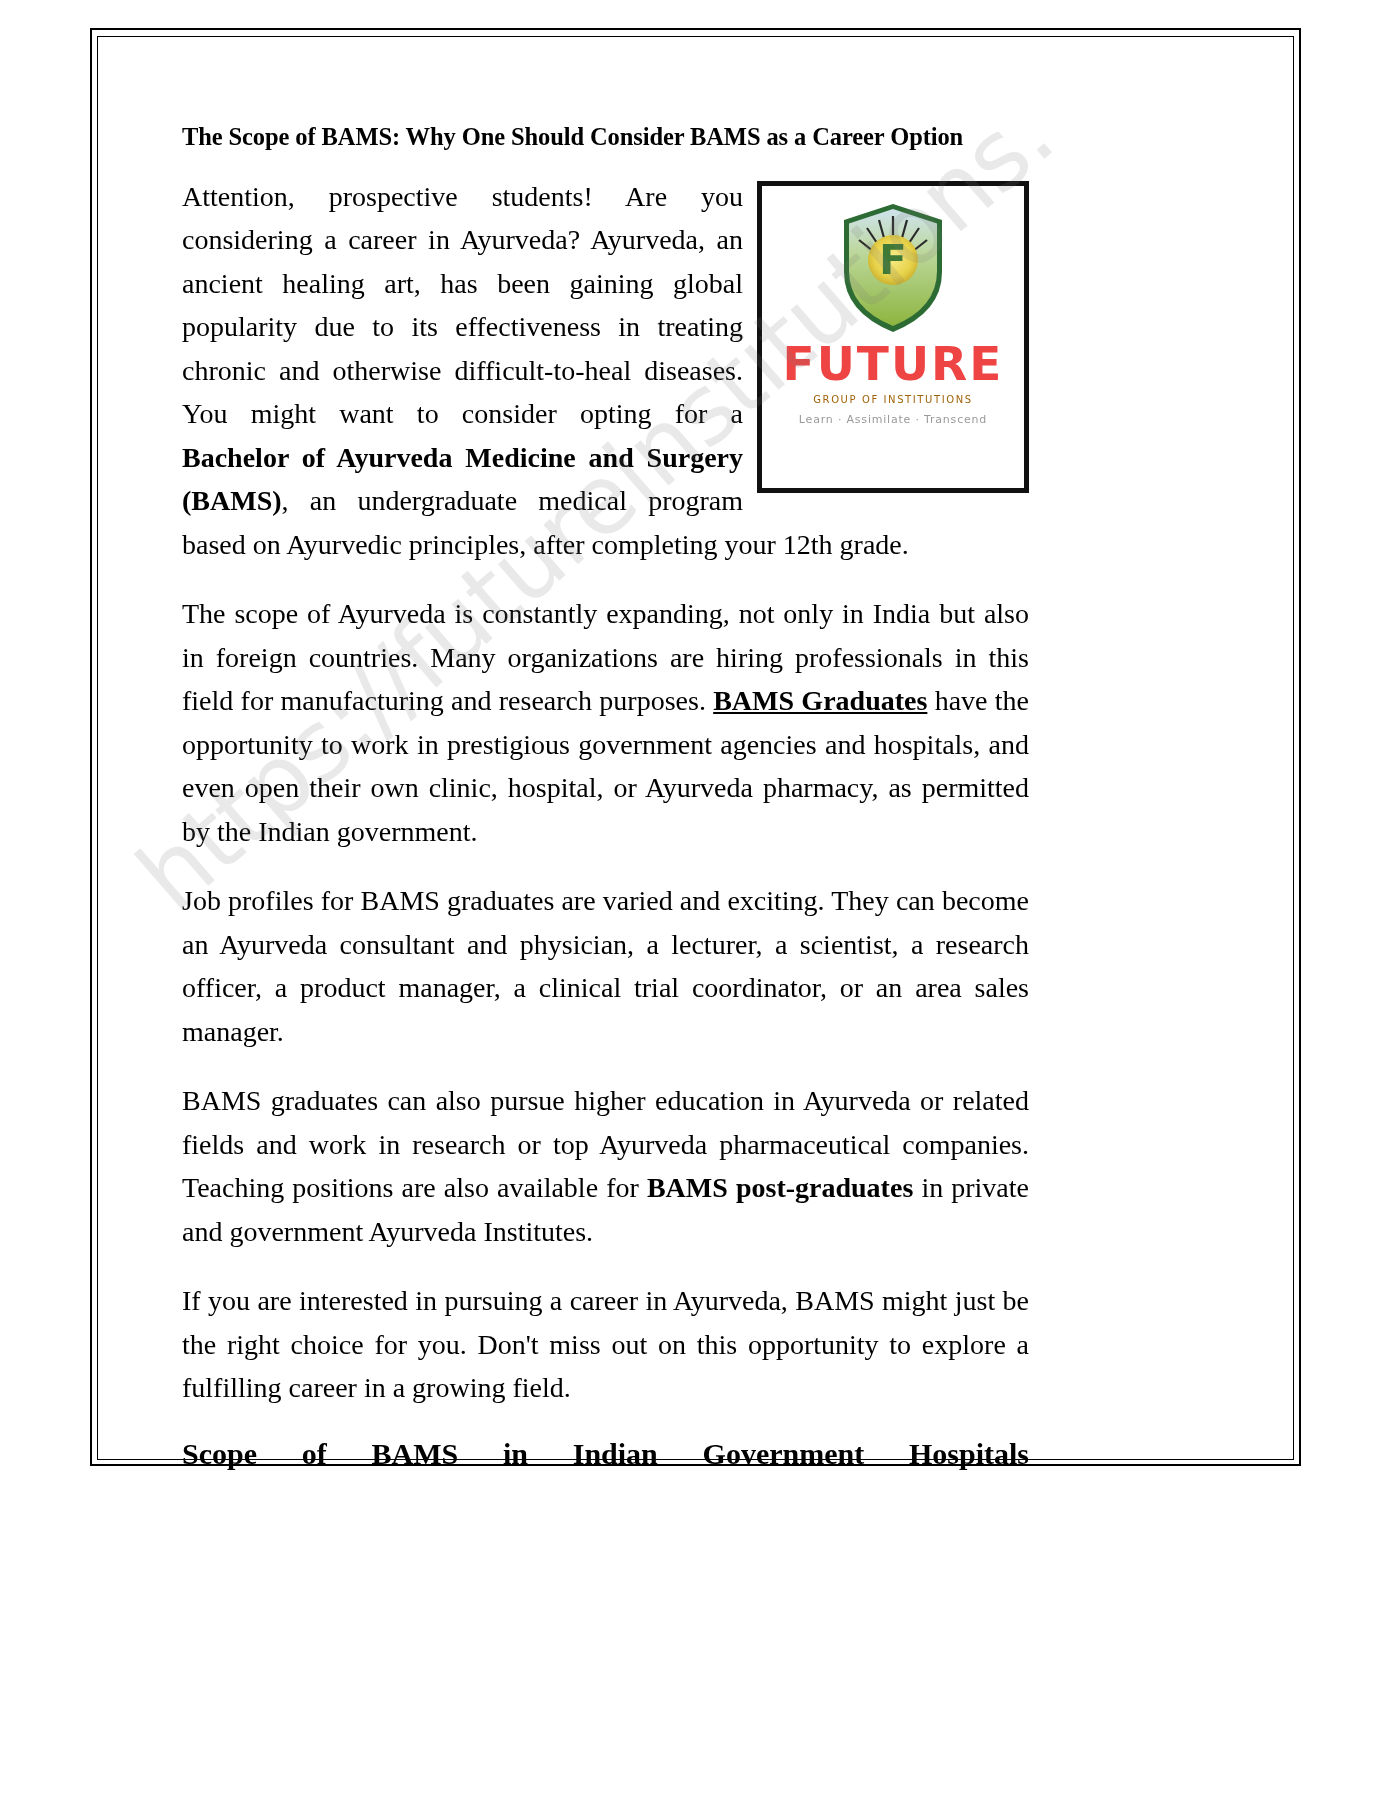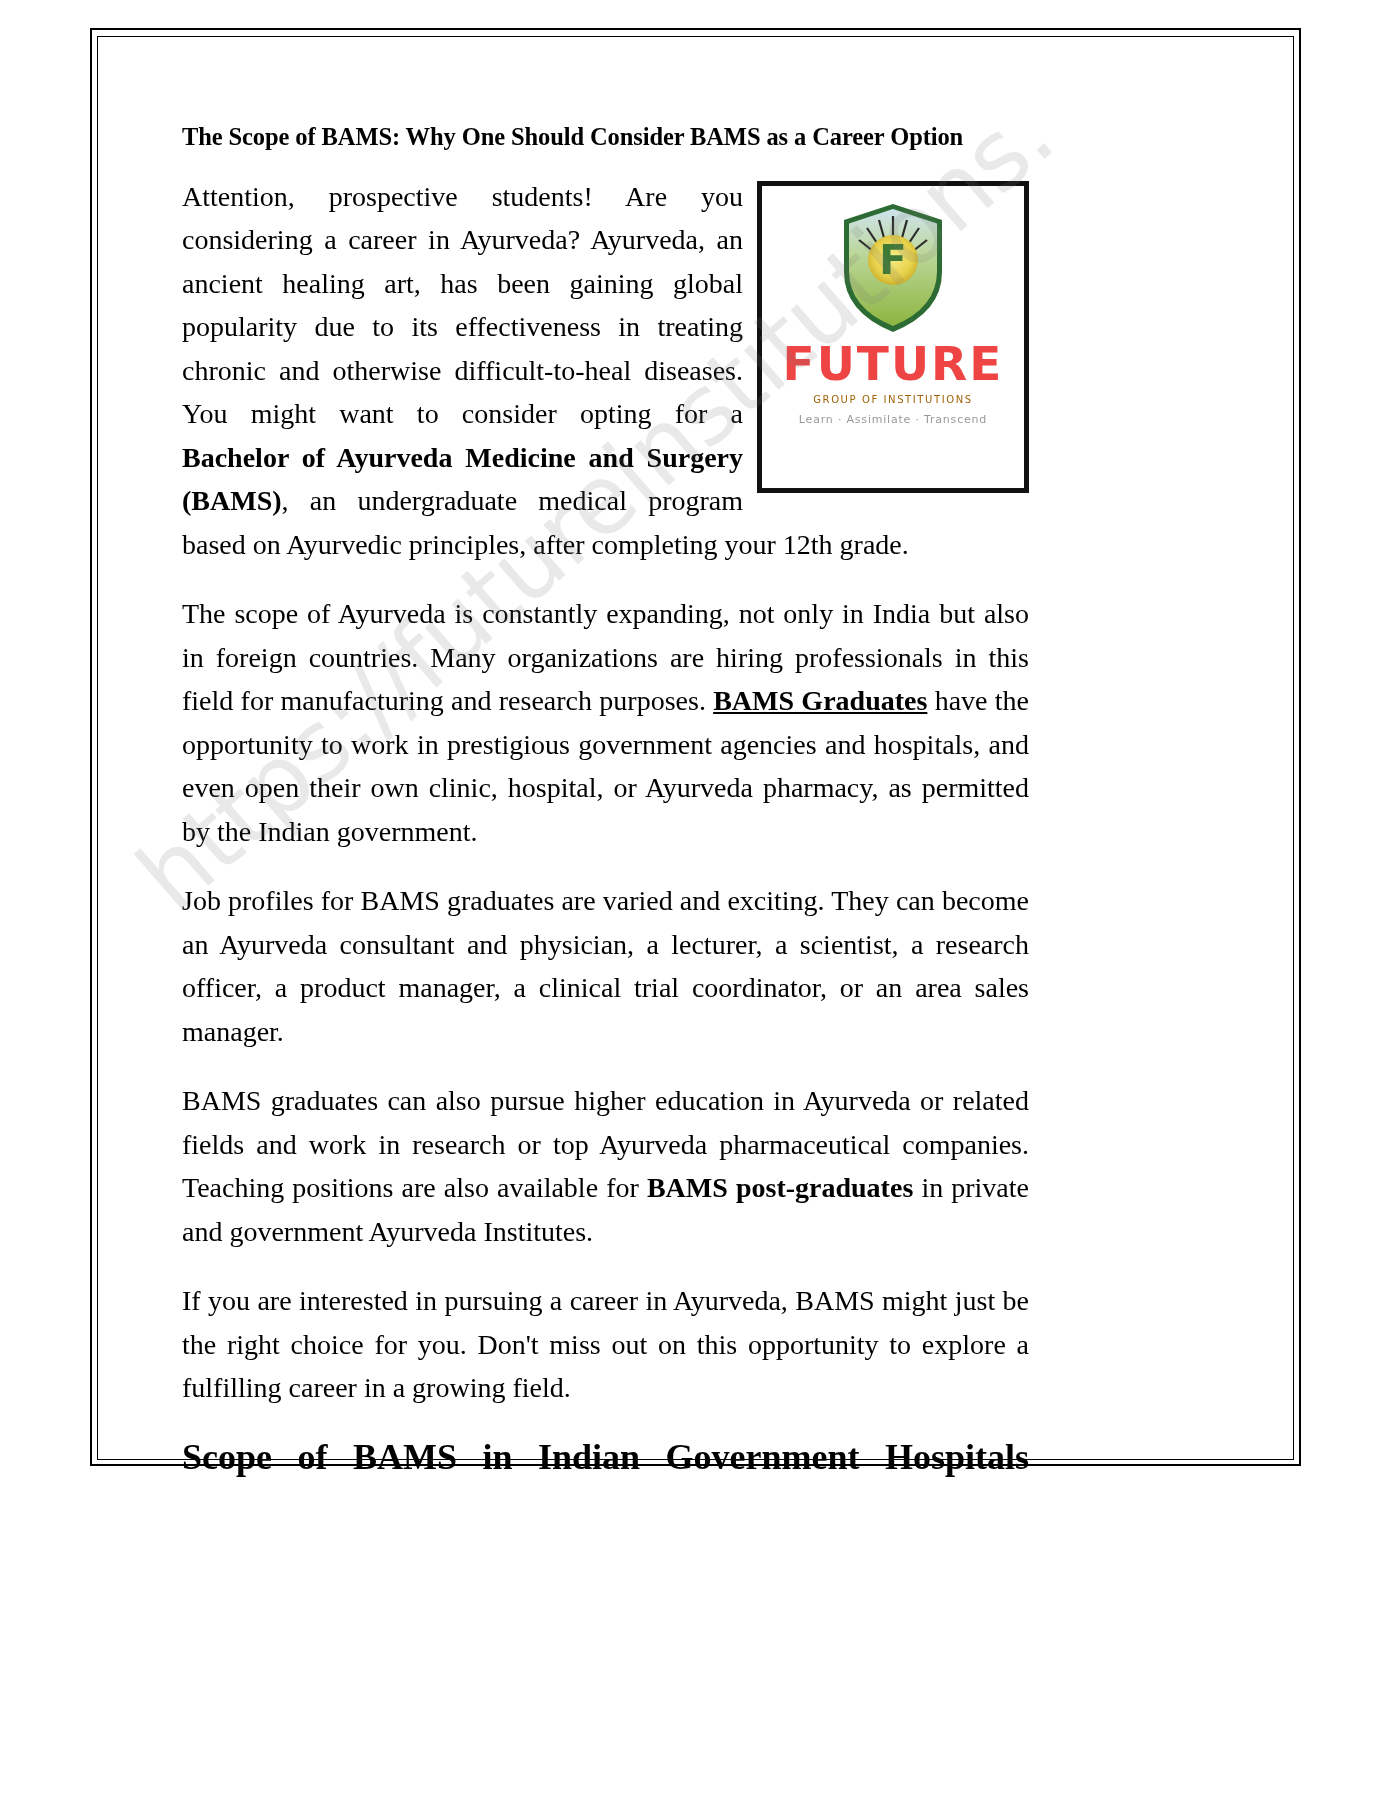--- a/index.html
+++ b/index.html
@@ -76,21 +76,21 @@
   
   .logo-float {
     float: right;
     width: 272px;
     height: 312px;
     margin: 6px 0 4px 14px;
     shape-outside: margin-box;
   }
 
   h2.section-head {
-    font-size: 36px;
+    font-size: 30px;
     font-weight: bold;
     line-height: 1.2;
     margin: 12px 18px 0 0;
     display: flex;
     justify-content: space-between;
     width: 100%;
   }
   h2.section-head > span { white-space: nowrap; }
 
   .after-head-gap { height: 58px; }

